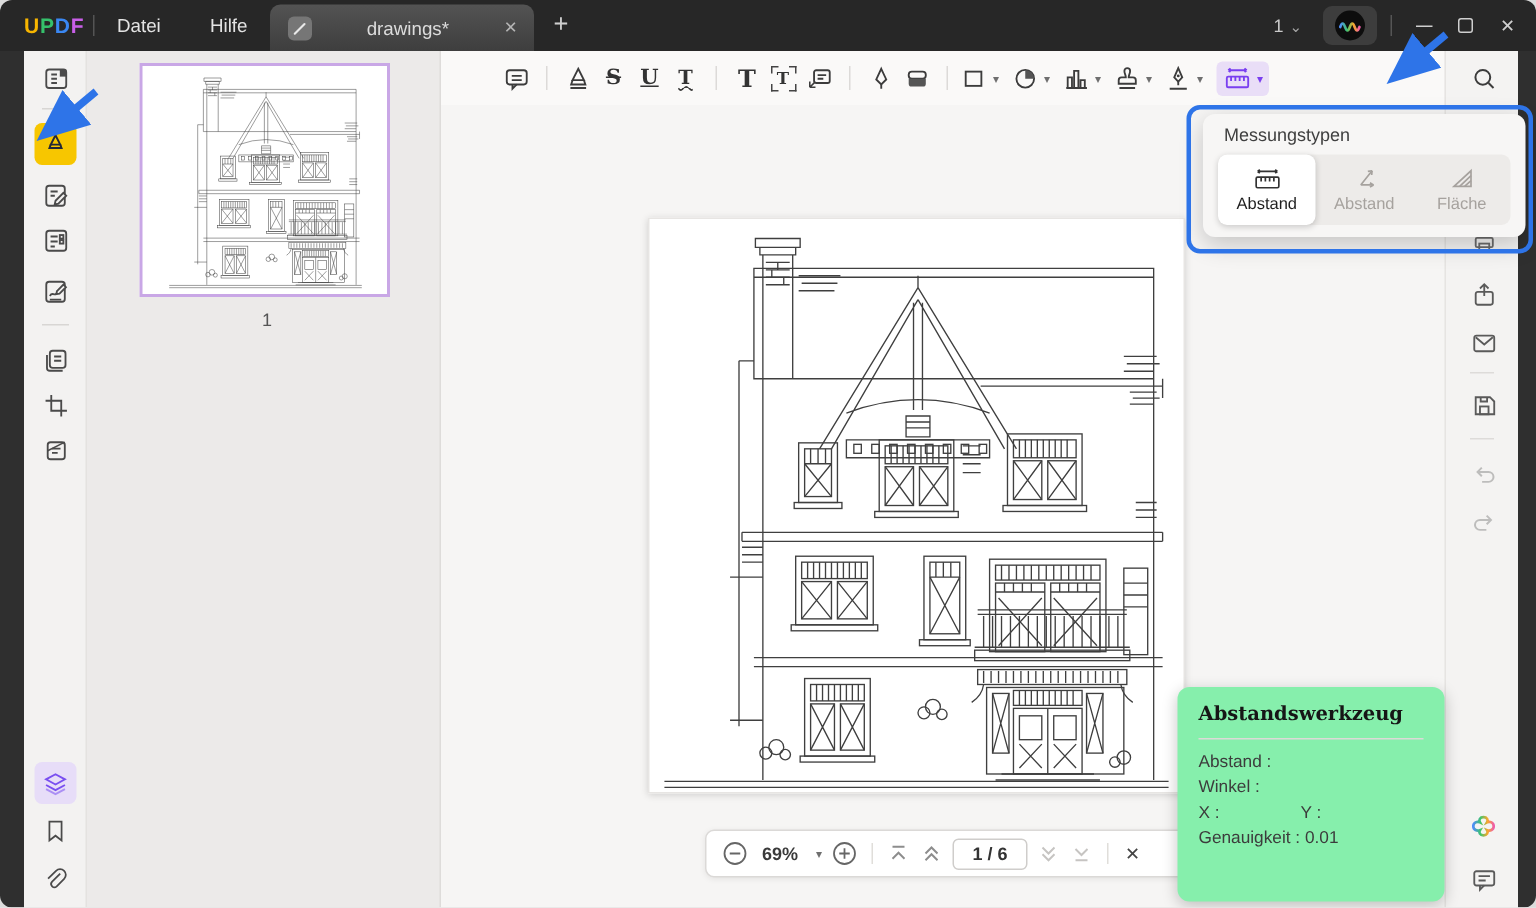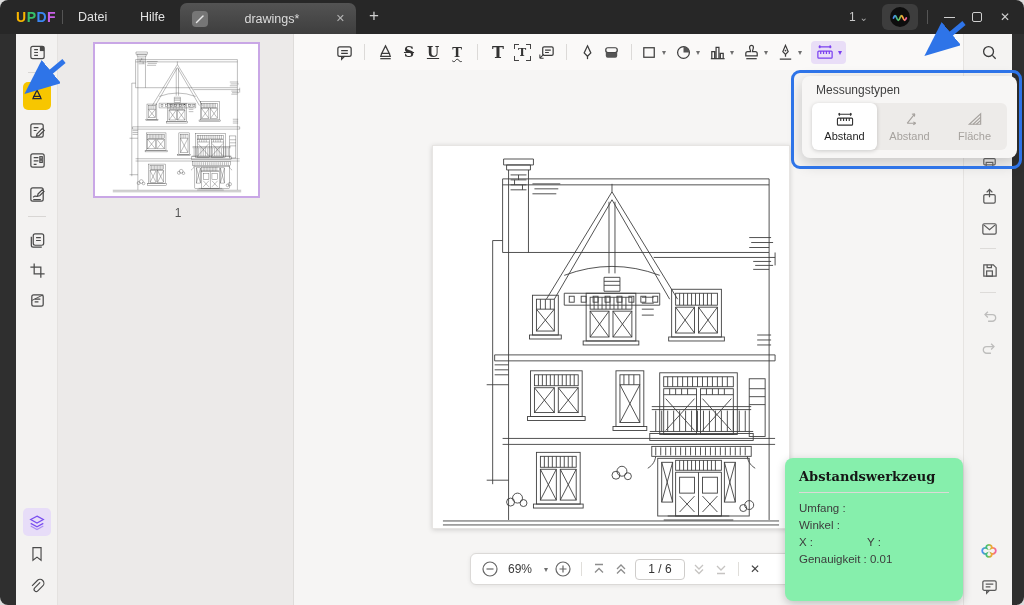--- a/index.html
+++ b/index.html
@@ -74,21 +74,21 @@
 
   
   .right-panel{position:absolute;left:963px;top:34px;width:49px;height:571px;background:#f4f3f2;border-left:1px solid #e6e4e2;}
   .right-rail{position:absolute;left:1012px;top:34px;width:12px;height:571px;background:#2f2f2f;}
   .rp-item{position:absolute;left:13px;width:24px;height:24px;display:flex;align-items:center;justify-content:center;}
   .rp-div{position:absolute;left:16px;width:16px;height:1px;background:#dddbd9;}
   .faded{opacity:.35;}
 
   
   .zoombar{position:absolute;left:470px;top:553px;width:326px;height:32px;background:#fff;border:1px solid #dbd9d7;
-           border-radius:6px;box-shadow:0 1px 4px rgba(0,0,0,.08);display:flex;align-items:center;padding:0 10px;gap:6px;z-index:30;}
+           border-radius:6px;box-shadow:0 1px 4px rgba(0,0,0,.08);display:flex;align-items:center;padding:0 10px;gap:6px;z-index:30;font-weight:bold;}
   .zb-txt{font-size:12px;color:#3a3a3a;min-width:30px;text-align:center;}
   .zb-sep{width:1px;height:14px;background:#e0deda;margin:0 3px;}
   .pagebox{width:50px;height:21px;border:1px solid #cfcdcb;border-radius:4px;background:#fff;display:flex;
            align-items:center;justify-content:center;font-size:12px;color:#333;}
   .zb-x{font-size:12px;color:#444;margin-left:2px;}
 
   
   .popup-panel{position:absolute;left:802px;top:76px;width:215px;height:82px;background:#f7f6f5;border-radius:8px;
                box-shadow:0 5px 16px rgba(0,0,0,.20);z-index:51;}
   .popup-ring{position:absolute;left:791px;top:70px;width:231px;height:99px;border:3px solid #2e74e8;border-radius:9px;z-index:52;pointer-events:none;}
@@ -593,21 +593,21 @@
         <span class="olabel">Fläche</span>
       </div>
     </div>
   </div>
   <div class="popup-ring"></div>
 
   <div class="tooltip">
     <div class="tt-title">Abstandswerkzeug</div>
     <div class="tt-hr"></div>
     <div class="tt-row">
-        <span>Umfang :</span>
+        <span>Abstand :</span>
       </div>
     <div class="tt-row">
         <span>Winkel :</span>
       </div>
     <div class="tt-row">
         <span>X :</span>
         <span class="tt-y">Y :</span>
       </div>
     <div class="tt-row">
         <span>Genauigkeit : 0.01</span>

